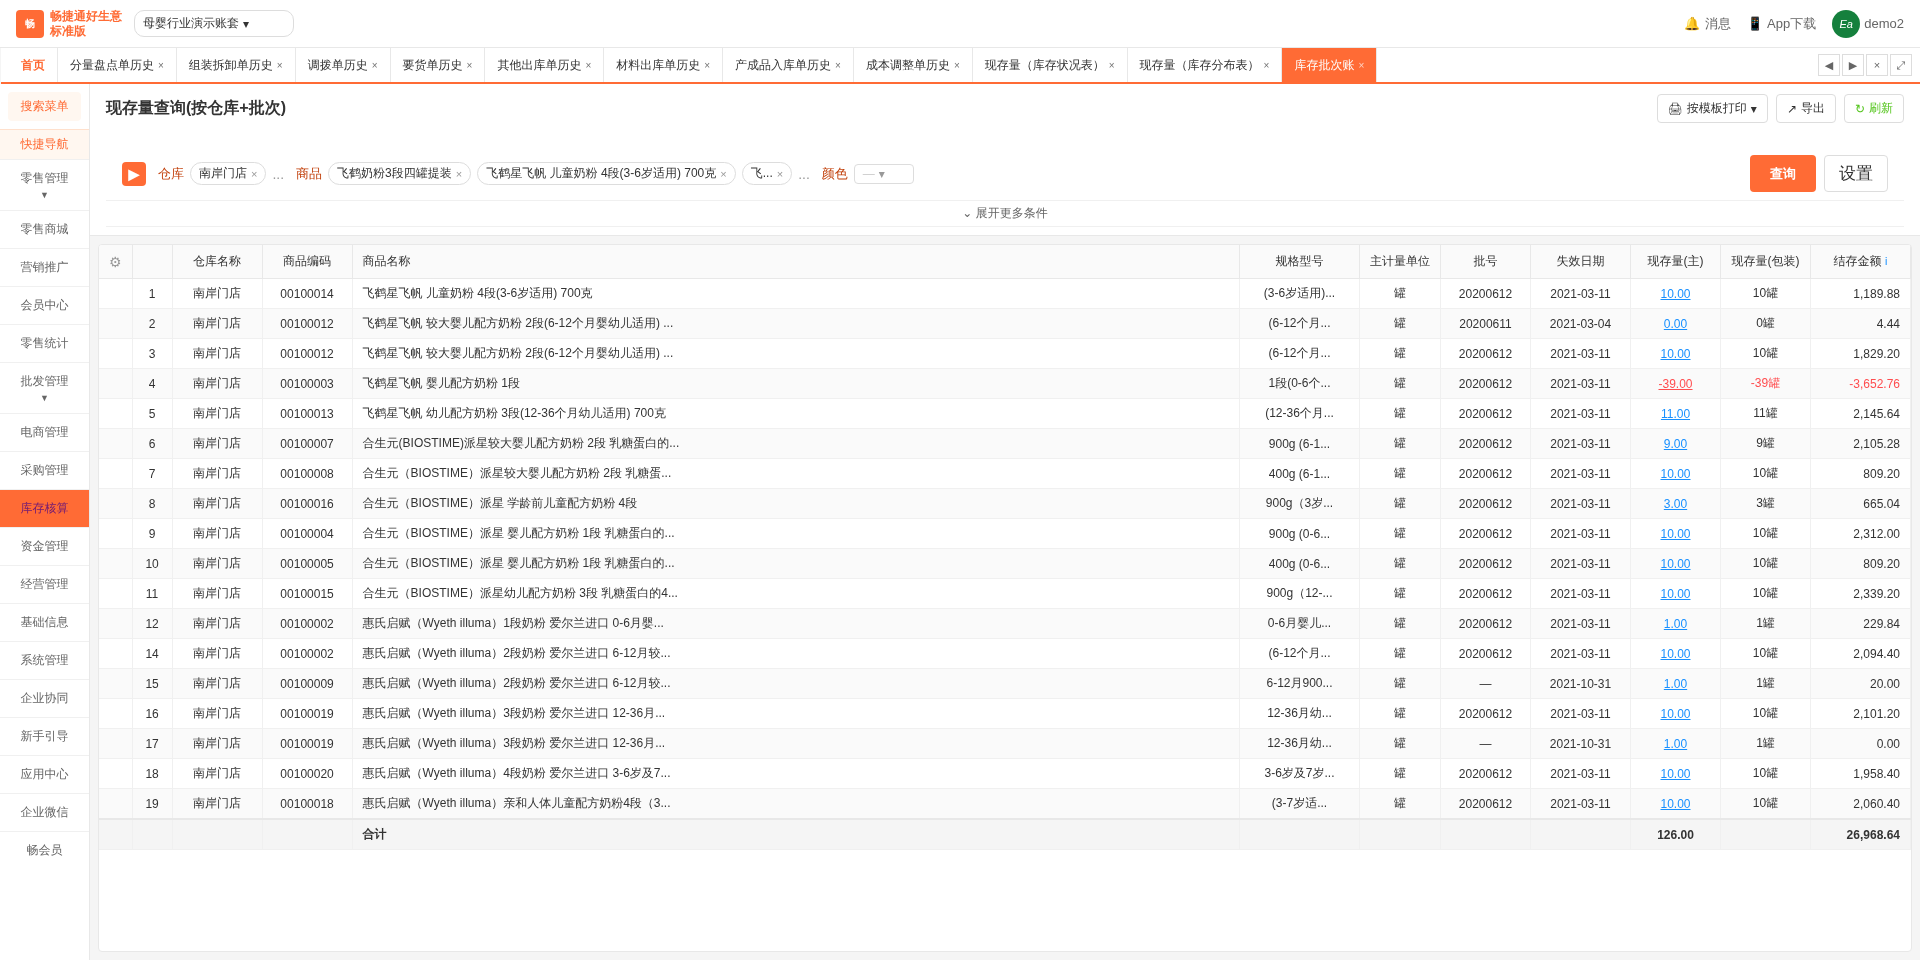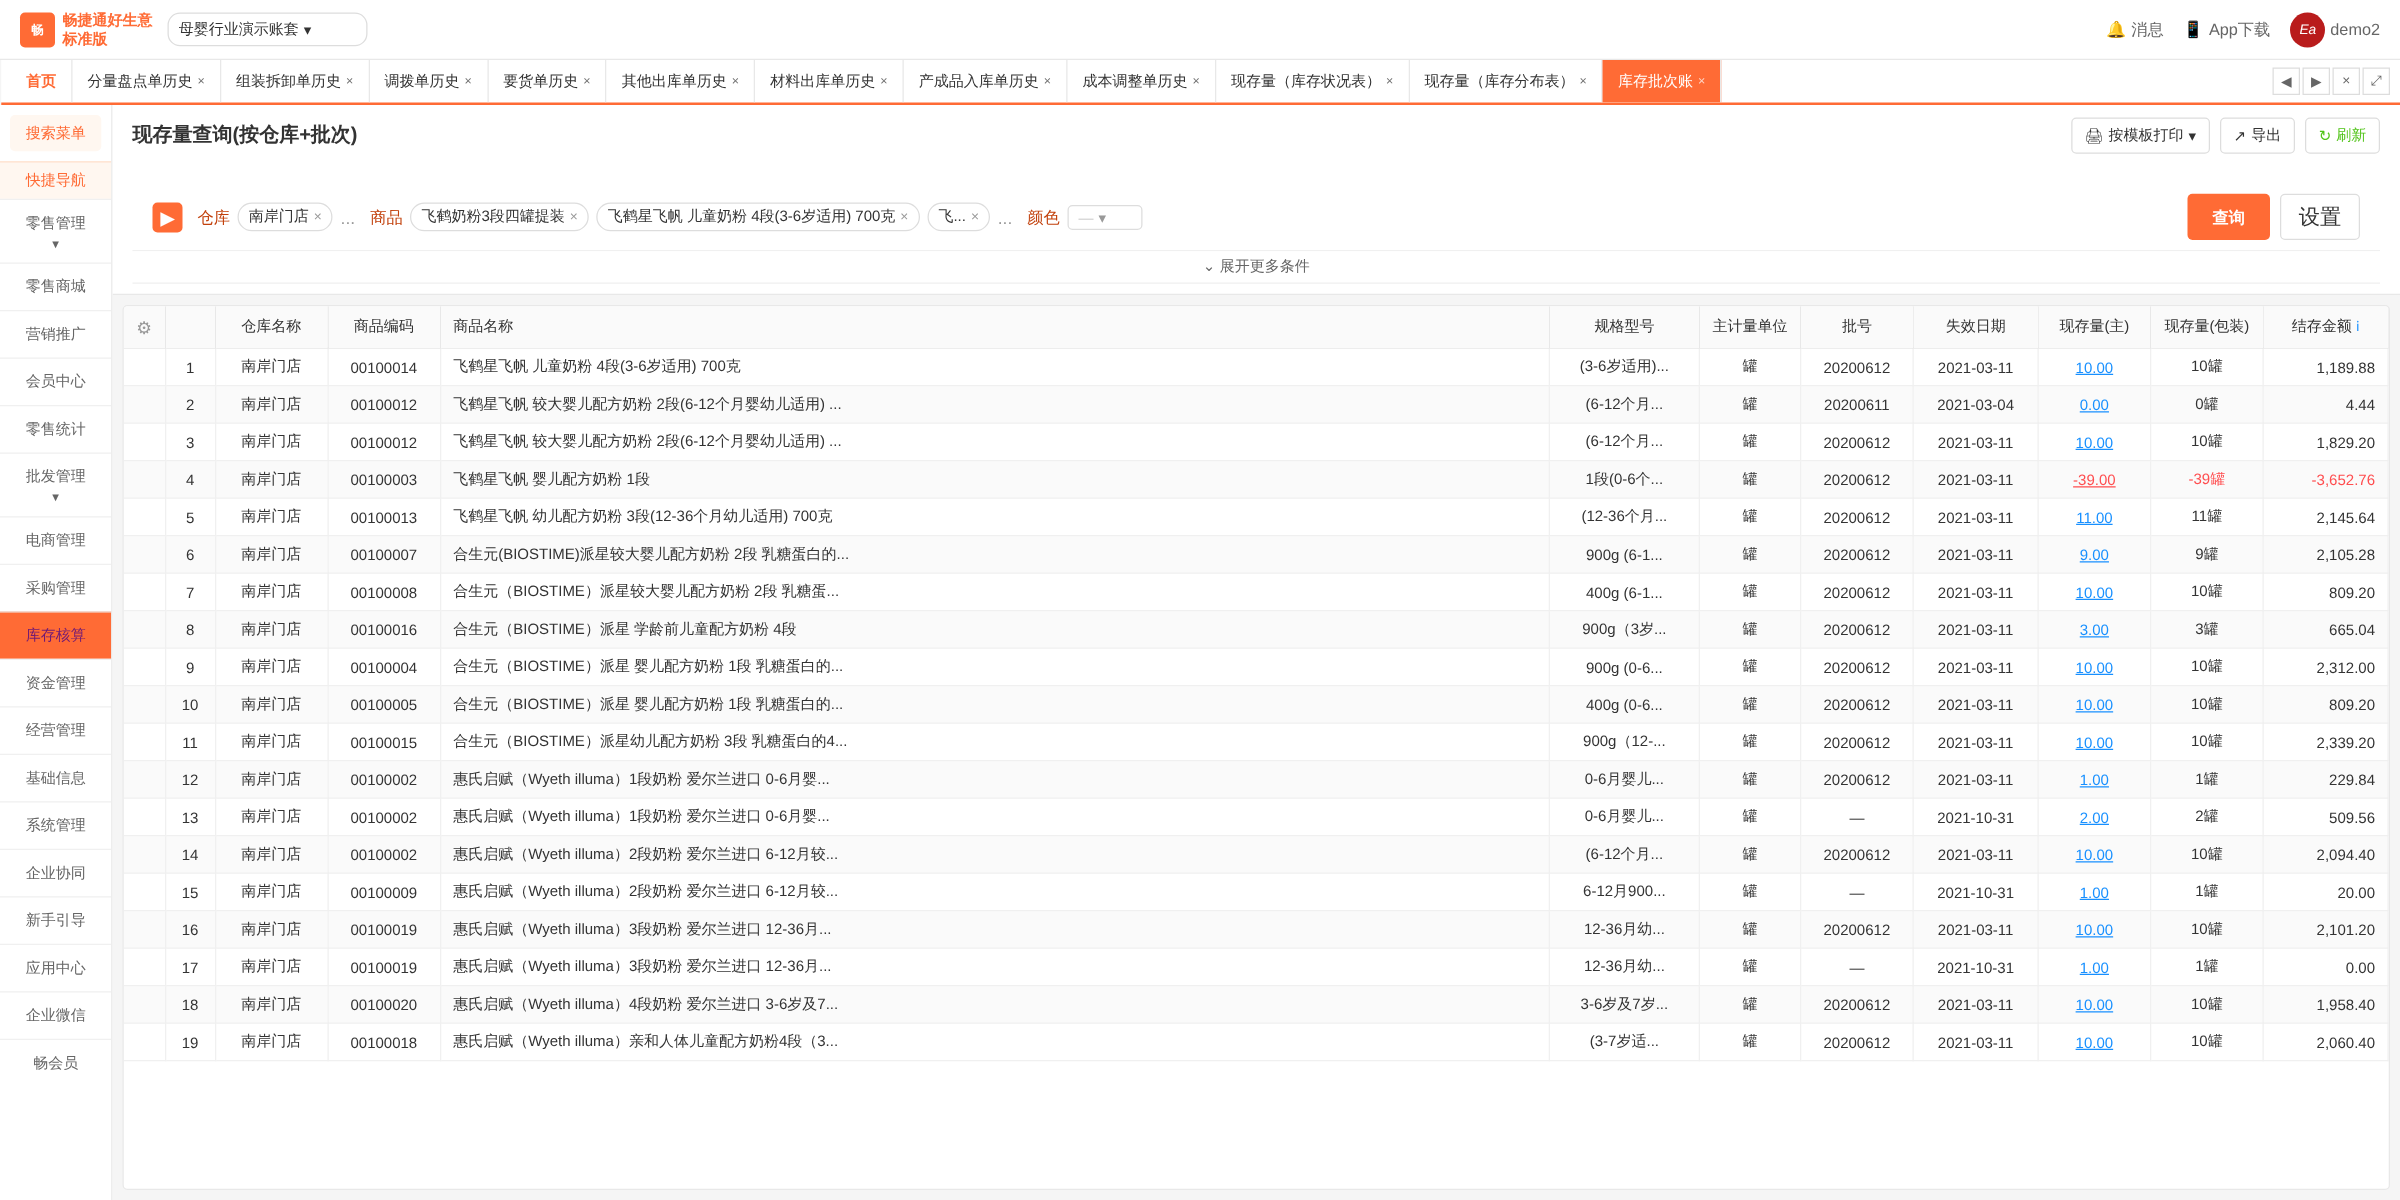--- a/index.html
+++ b/index.html
@@ -297,21 +297,21 @@
   <div class="top-bar-right">
     <div class="icon-text">
       <span>🔔</span>
       <span>消息</span>
     </div>
     <div class="icon-text">
       <span>📱</span>
       <span>App下载</span>
     </div>
     <div class="icon-text">
-      <span style="width:28px;height:28px;background:#b91c1c;border-radius:50%;display:inline-flex;align-items:center;justify-content:center;color:white;font-size:11px;font-style:italic;">Ea</span>
+      <span style="width:28px;height:28px;background:#15803d;border-radius:50%;display:inline-flex;align-items:center;justify-content:center;color:white;font-size:11px;font-style:italic;">Ea</span>
       <span>demo2</span>
     </div>
   </div>
 </div>
 
 <div class="nav-tabs">
   <div class="nav-tab nav-tab-home">首页</div>
   <div class="nav-tab">
     <span>分量盘点单历史</span>
     <span class="close-icon">×</span>
@@ -684,34 +684,20 @@
       <td class="col-spec">0-6月婴儿...</td>
       <td class="col-unit">罐</td>
       <td class="col-batch">20200612</td>
       <td class="col-expire">2021-03-11</td>
       <td class="col-qty td-link">1.00</td>
       <td class="col-pkg">1罐</td>
       <td class="col-amount td-right">229.84</td>
     </tr>
             <tr>
       <td class="col-settings"></td>
-      <td class="col-no">13</td>
-      <td class="col-warehouse">南岸门店</td>
-      <td class="col-code">00100002</td>
-      <td class="col-name td-left" title="惠氏启赋（Wyeth illuma）1段奶粉 爱尔兰进口 0-6月婴...">惠氏启赋（Wyeth illuma）1段奶粉 爱尔兰进口 0-6月婴...</td>
-      <td class="col-spec">0-6月婴儿...</td>
-      <td class="col-unit">罐</td>
-      <td class="col-batch">—</td>
-      <td class="col-expire">2021-10-31</td>
-      <td class="col-qty td-link">2.00</td>
-      <td class="col-pkg">2罐</td>
-      <td class="col-amount td-right">509.56</td>
-    </tr>
-            <tr>
-      <td class="col-settings"></td>
       <td class="col-no">14</td>
       <td class="col-warehouse">南岸门店</td>
       <td class="col-code">00100002</td>
       <td class="col-name td-left" title="惠氏启赋（Wyeth illuma）2段奶粉 爱尔兰进口 6-12月较...">惠氏启赋（Wyeth illuma）2段奶粉 爱尔兰进口 6-12月较...</td>
       <td class="col-spec">(6-12个月...</td>
       <td class="col-unit">罐</td>
       <td class="col-batch">20200612</td>
       <td class="col-expire">2021-03-11</td>
       <td class="col-qty td-link">10.00</td>
       <td class="col-pkg">10罐</td>
@@ -780,17 +766,31 @@
       <td class="col-code">00100018</td>
       <td class="col-name td-left" title="惠氏启赋（Wyeth illuma）亲和人体儿童配方奶粉4段（3...">惠氏启赋（Wyeth illuma）亲和人体儿童配方奶粉4段（3...</td>
       <td class="col-spec">(3-7岁适...</td>
       <td class="col-unit">罐</td>
       <td class="col-batch">20200612</td>
       <td class="col-expire">2021-03-11</td>
       <td class="col-qty td-link">10.00</td>
       <td class="col-pkg">10罐</td>
       <td class="col-amount td-right">2,060.40</td>
     </tr>
+            <tr class="footer-row">
+    <td></td>
+    <td></td>
+    <td></td>
+    <td></td>
+    <td class="td-left">合计</td>
+    <td></td>
+    <td></td>
+    <td></td>
+    <td></td>
+    <td>126.00</td>
+    <td></td>
+    <td class="td-right">26,968.64</td>
+  </tr>
           </tbody>
       </table>
     </div>
   </div>
 </div>
 
 </body></html>

